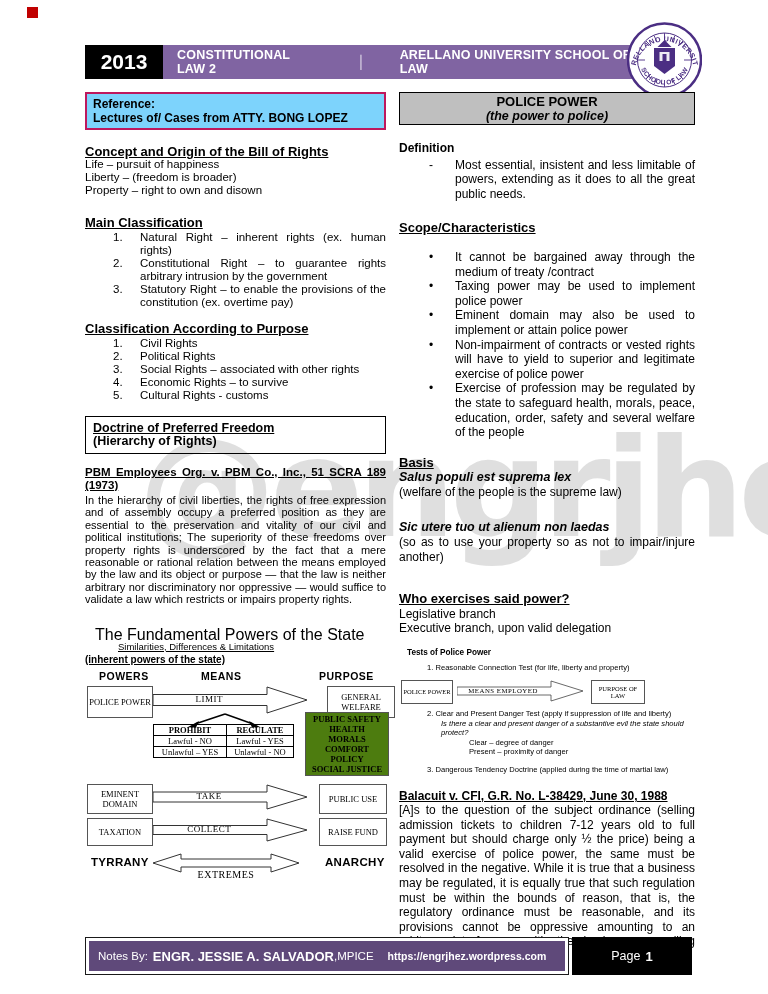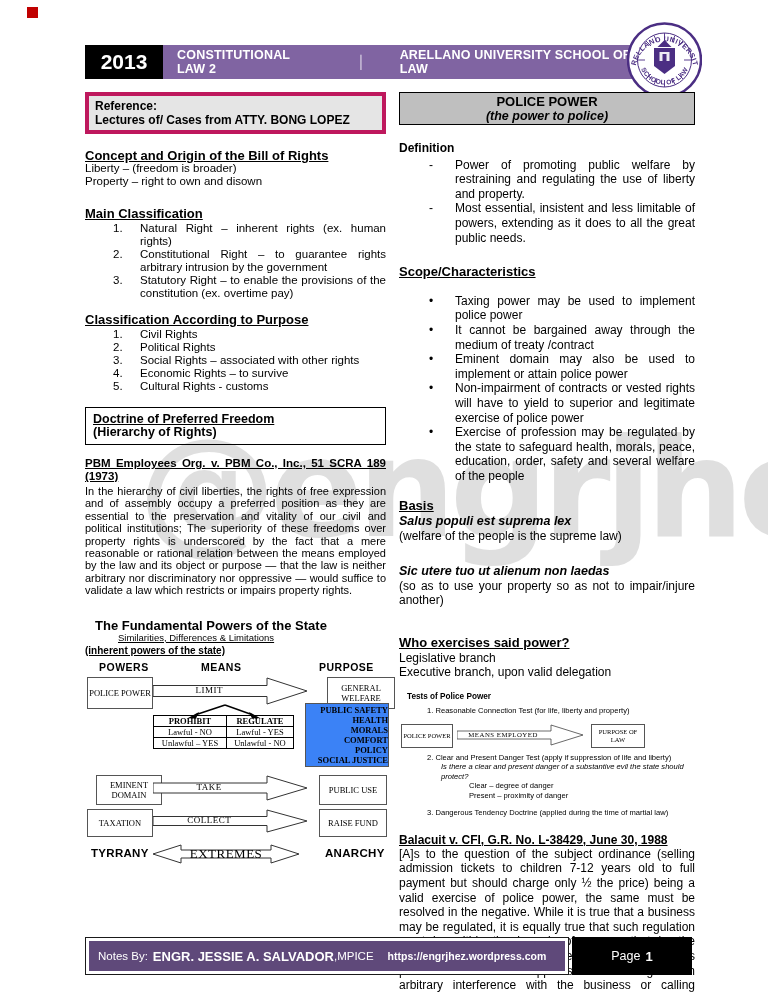--- a/index.html
+++ b/index.html
@@ -16,21 +16,21 @@
     color:#fff;font-weight:bold;font-size:21px;display:flex;align-items:center;justify-content:center;}
   .banner{position:absolute;left:163px;top:45px;width:474px;height:34px;background:#8064a2;
     color:#fff;display:flex;align-items:center;font-weight:bold;font-size:12.5px;letter-spacing:.2px;}
   .banner .course{margin-left:14px;}
   .banner .sep{margin-left:40px;font-weight:normal;opacity:.85;}
   .banner .school{margin-left:34px;}
   .seal{position:absolute;left:627px;top:22px;width:75px;height:76px;}
   
   .leftcol{position:absolute;left:85px;top:92px;width:301px;font-size:11.5px;line-height:13px;}
   .rightcol{position:absolute;left:399px;top:92px;width:296px;font-size:12px;line-height:14.6px;}
-  .refbox{border:4px solid #be185d;background:#e5e5e5;padding:3px 6px;font-weight:bold;
+  .refbox{border:2px solid #be185d;background:#7dd3fc;padding:3px 6px;font-weight:bold;
     font-size:12px;line-height:14px;}
   .h{font-weight:bold;font-size:13px;text-decoration:underline;}
   .h-plain{font-weight:bold;font-size:12px;}
   ol.numlist{list-style:none;margin:2px 0 0 0;padding:0;counter-reset:n;}
   ol.numlist li{counter-increment:n;position:relative;padding-left:55px;text-align:justify;}
   ol.numlist li::before{content:counter(n) ".";position:absolute;left:28px;}
   ul.dashlist,ul.bullist{list-style:none;margin:2px 0 0 0;padding:0;}
   ul.dashlist li,ul.bullist li{position:relative;padding-left:56px;text-align:justify;}
   ul.dashlist li::before{content:"-";position:absolute;left:30px;}
   ul.bullist li::before{content:"\2022";position:absolute;left:30px;}
@@ -40,39 +40,39 @@
   .caseh{font-weight:bold;font-size:11.5px;line-height:13px;text-decoration:underline;text-align:justify;}
   .casebody{font-size:11px;line-height:12.4px;text-align:justify;margin-top:2px;}
   .ppbox{border:1px solid #000;background:#bfbfbf;text-align:center;padding:1px 2px;}
   .ppbox .l1{font-weight:bold;font-size:13px;line-height:15px;}
   .ppbox .l2{font-weight:bold;font-style:italic;font-size:12.5px;line-height:14px;}
   .maxim{font-weight:bold;font-style:italic;font-size:12.5px;}
   .just{text-align:justify;}
   
   .diagram{position:relative;height:252px;margin-top:22px;font-family:"Liberation Serif",serif;}
   .dg-title{position:absolute;left:10px;top:0;font-family:"Liberation Sans",sans-serif;
-    font-weight:bold;font-size:13px;}
+    font-weight:normal;font-size:16px;}
   .dg-sub{position:absolute;left:33px;top:12px;font-family:"Liberation Sans",sans-serif;
     font-size:9.5px;text-decoration:underline;}
   .dg-sub2{position:absolute;left:0;top:25px;font-family:"Liberation Sans",sans-serif;
     font-weight:bold;font-size:10px;text-decoration:underline;}
   .dg-colh{position:absolute;top:42px;font-family:"Liberation Sans",sans-serif;font-weight:bold;
     font-size:10.5px;letter-spacing:.5px;}
   .dbox{position:absolute;border:1px solid #555;background:#fff;display:flex;align-items:center;
     justify-content:center;text-align:center;font-size:8.5px;line-height:10px;padding:1px;}
   .arrowwrap{position:absolute;}
   .arrowwrap svg{display:block;}
   .arrowlabel{position:absolute;left:0;top:0;width:72%;height:100%;display:flex;
     align-items:center;justify-content:center;font-size:9px;letter-spacing:.5px;}
   .ltable{position:absolute;left:68px;top:96px;width:141px;border-collapse:collapse;
     font-size:8.5px;}
   .ltable td{border:1px solid #000;text-align:center;padding:0 2px;height:10px;line-height:10px;}
   .ltable tr.hd td{font-weight:bold;}
-  .welfare{position:absolute;left:220px;top:84px;width:82px;border:1px solid #555;background:#3b82f6;
-    text-align:right;font-weight:bold;font-size:8.5px;line-height:10px;padding:1px 0;}
+  .welfare{position:absolute;left:220px;top:84px;width:82px;border:1px solid #555;background:#4d7c0f;
+    text-align:center;font-weight:bold;font-size:8.5px;line-height:10px;padding:1px 0;}
   .extreme-lab{position:absolute;font-family:"Liberation Sans",sans-serif;font-weight:bold;
     font-size:11.5px;letter-spacing:.3px;}
   
   .tests{margin-left:8px;margin-top:12px;font-size:7.6px;line-height:9.5px;}
   .tests .th{font-weight:bold;font-size:8.2px;}
   .t-num{padding-left:34px;text-indent:-14px;margin-top:5px;}
   .t-q{padding-left:34px;font-style:italic;}
   .t-ab{padding-left:62px;}
   .minirow{position:relative;height:26px;margin:6px 0 2px -8px;}
   .minibox{position:absolute;border:1px solid #555;background:#fff;display:flex;align-items:center;
@@ -140,20 +140,21 @@
   </div>
 
   <div class="leftcol zcontent">
 
     <div class="refbox">
       <div>Reference:</div>
       <div>Lectures of/ Cases from ATTY. BONG LOPEZ</div>
     </div>
 
     <div class="h" style="margin-top:15px;">Concept and Origin of the Bill of Rights</div>
+    <div>Life – pursuit of happiness</div>
     <div>Liberty – (freedom is broader)</div>
     <div>Property – right to own and disown</div>
 
     <div class="h" style="margin-top:19px;">Main Classification</div>
     <ol class="numlist">
       <li>Natural Right – inherent rights (ex. human rights)</li>
       <li>Constitutional Right – to guarantee rights arbitrary intrusion by the government</li>
       <li>Statutory Right – to enable the provisions of the constitution (ex. overtime pay)</li>
     </ol>
 
@@ -220,21 +221,21 @@
 
       <div class="welfare">
         <div>PUBLIC SAFETY</div>
         <div>HEALTH</div>
         <div>MORALS</div>
         <div>COMFORT</div>
         <div>POLICY</div>
         <div>SOCIAL JUSTICE</div>
       </div>
 
-      <div class="dbox" style="left:11px;top:156px;width:62px;height:26px;">EMINENT DOMAIN</div>
+      <div class="dbox" style="left:2px;top:156px;width:62px;height:26px;">EMINENT DOMAIN</div>
       <div class="arrowwrap" style="left:68px;top:156px;width:156px;height:26px;">
         <svg viewBox="0 0 156 26" width="156" height="26">
           <polygon points="0,8 114,8 114,1 154,13 114,25 114,18 0,18" fill="#ffffff" stroke="#333" stroke-width="1"></polygon>
         </svg>
         <span class="arrowlabel">TAKE</span>
       </div>
       <div class="dbox" style="left:234px;top:156px;width:64px;height:26px;">PUBLIC USE</div>
 
       <div class="dbox" style="left:2px;top:190px;width:62px;height:24px;">TAXATION</div>
       <div class="arrowwrap" style="left:68px;top:190px;width:156px;height:24px;">
@@ -243,43 +244,42 @@
         </svg>
         <span class="arrowlabel">COLLECT</span>
       </div>
       <div class="dbox" style="left:234px;top:190px;width:64px;height:24px;">RAISE FUND</div>
 
       <div class="extreme-lab" style="left:6px;top:228px;">TYRRANY</div>
       <div class="arrowwrap" style="left:66px;top:224px;width:150px;height:22px;">
         <svg viewBox="0 0 150 22" width="150" height="22">
           <polygon points="2,11 30,2 30,7 120,7 120,2 148,11 120,20 120,15 30,15 30,20" fill="#ffffff" stroke="#333" stroke-width="1"></polygon>
         </svg>
-        <span class="arrowlabel" style="width:100%;font-size:13px;">EXTREMES</span>
+        <span class="arrowlabel" style="width:100%;font-size:10px;margin-top:12px;">EXTREMES</span>
       </div>
       <div class="extreme-lab" style="left:240px;top:228px;">ANARCHY</div>
     </div>
   </div>
 
   <div class="rightcol zcontent">
 
     <div class="ppbox">
       <div class="l1">POLICE POWER</div>
       <div class="l2">(the power to police)</div>
     </div>
 
     <div class="h-plain" style="margin-top:16px;">Definition</div>
     <ul class="dashlist">
-      <li>Power of promoting public welfare by restraining and regulating the use of liberty and property.</li>
       <li>Most essential, insistent and less limitable of powers, extending as it does to all the great public needs.</li>
     </ul>
 
     <div class="h" style="margin-top:20px;">Scope/Characteristics</div>
     <ul class="bullist" style="margin-top:14px;">
+      <li>It cannot be bargained away through the medium of treaty /contract</li>
       <li>Taxing power may be used to implement police power</li>
-      <li>It cannot be bargained away through the medium of treaty /contract</li>
       <li>Eminent domain may also be used to implement or attain police power</li>
       <li>Non-impairment of contracts or vested rights will have to yield to superior and legitimate exercise of police power</li>
       <li>Exercise of profession may be regulated by the state to safeguard health, morals, peace, education, order, safety and several welfare of the people</li>
     </ul>
 
     <div class="h" style="margin-top:16px;">Basis</div>
     <div class="maxim">Salus populi est suprema lex</div>
     <div>(welfare of the people is the supreme law)</div>
     <div class="maxim" style="margin-top:21px;">Sic utere tuo ut alienum non laedas</div>
     <div class="just">(so as to use your property so as not to impair/injure another)</div>

